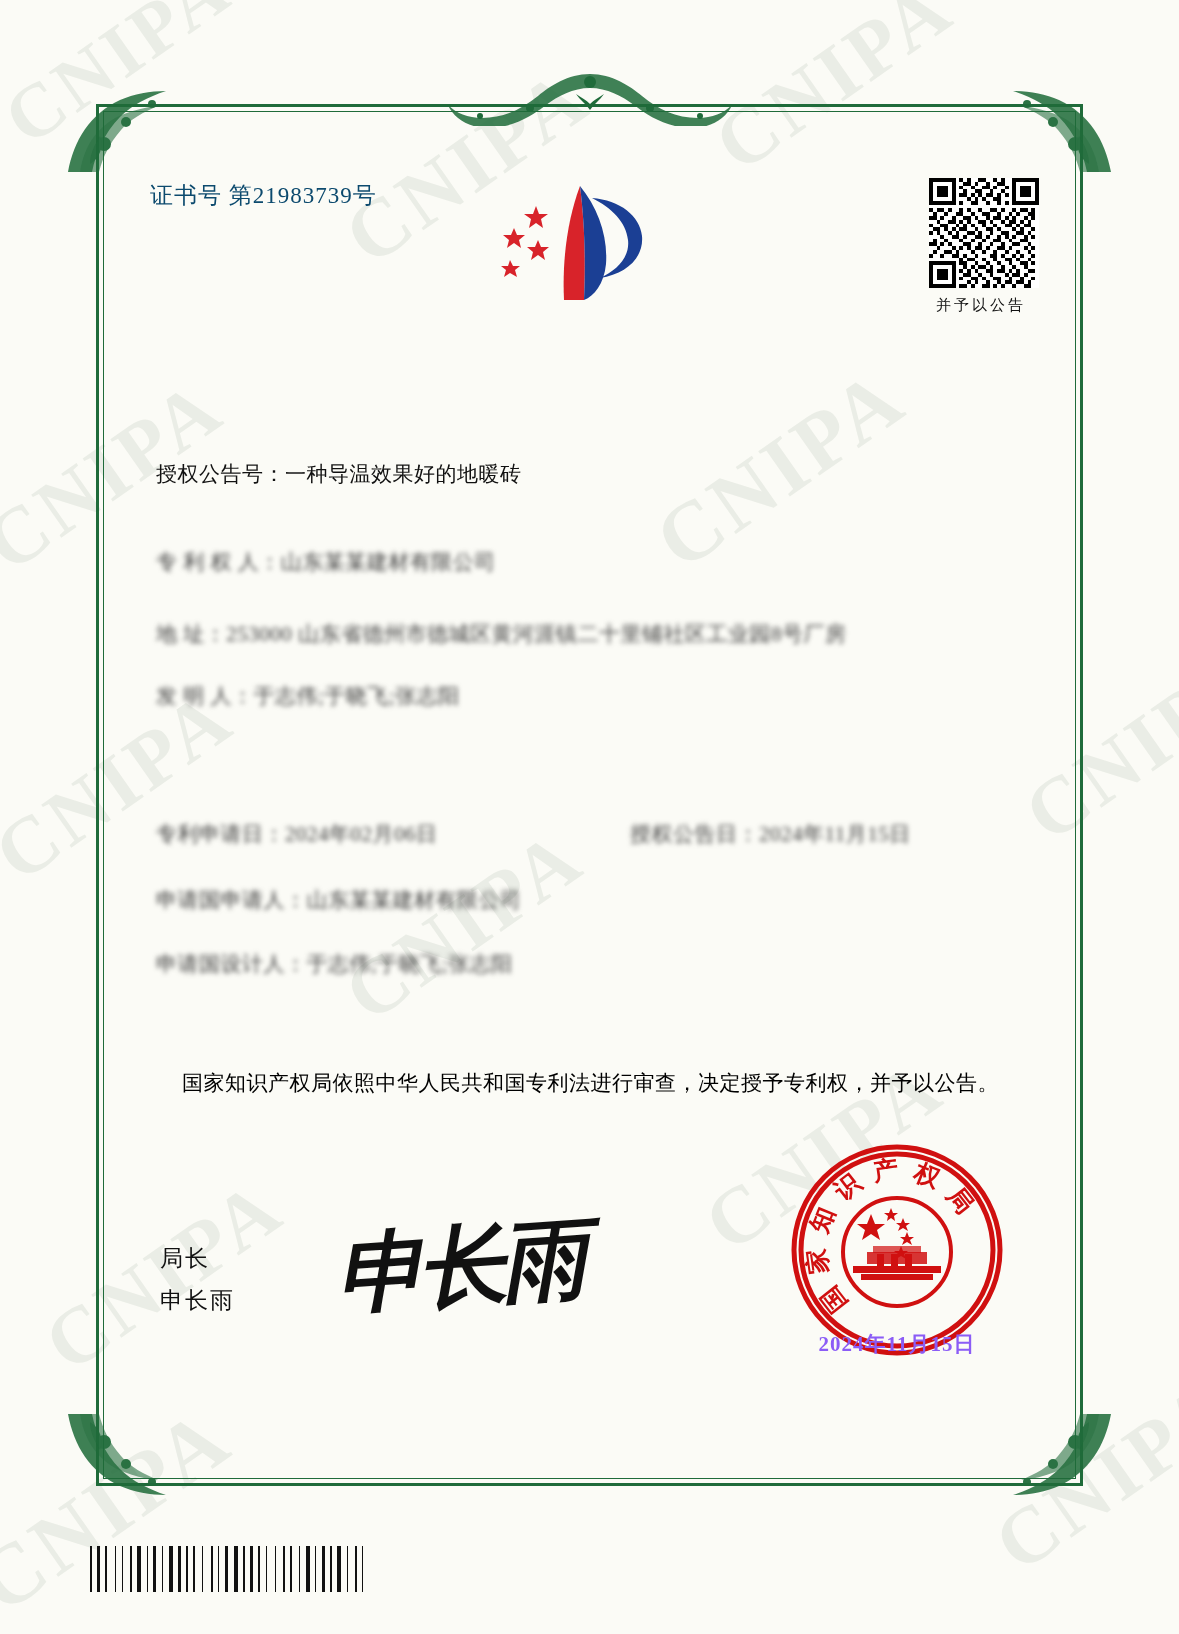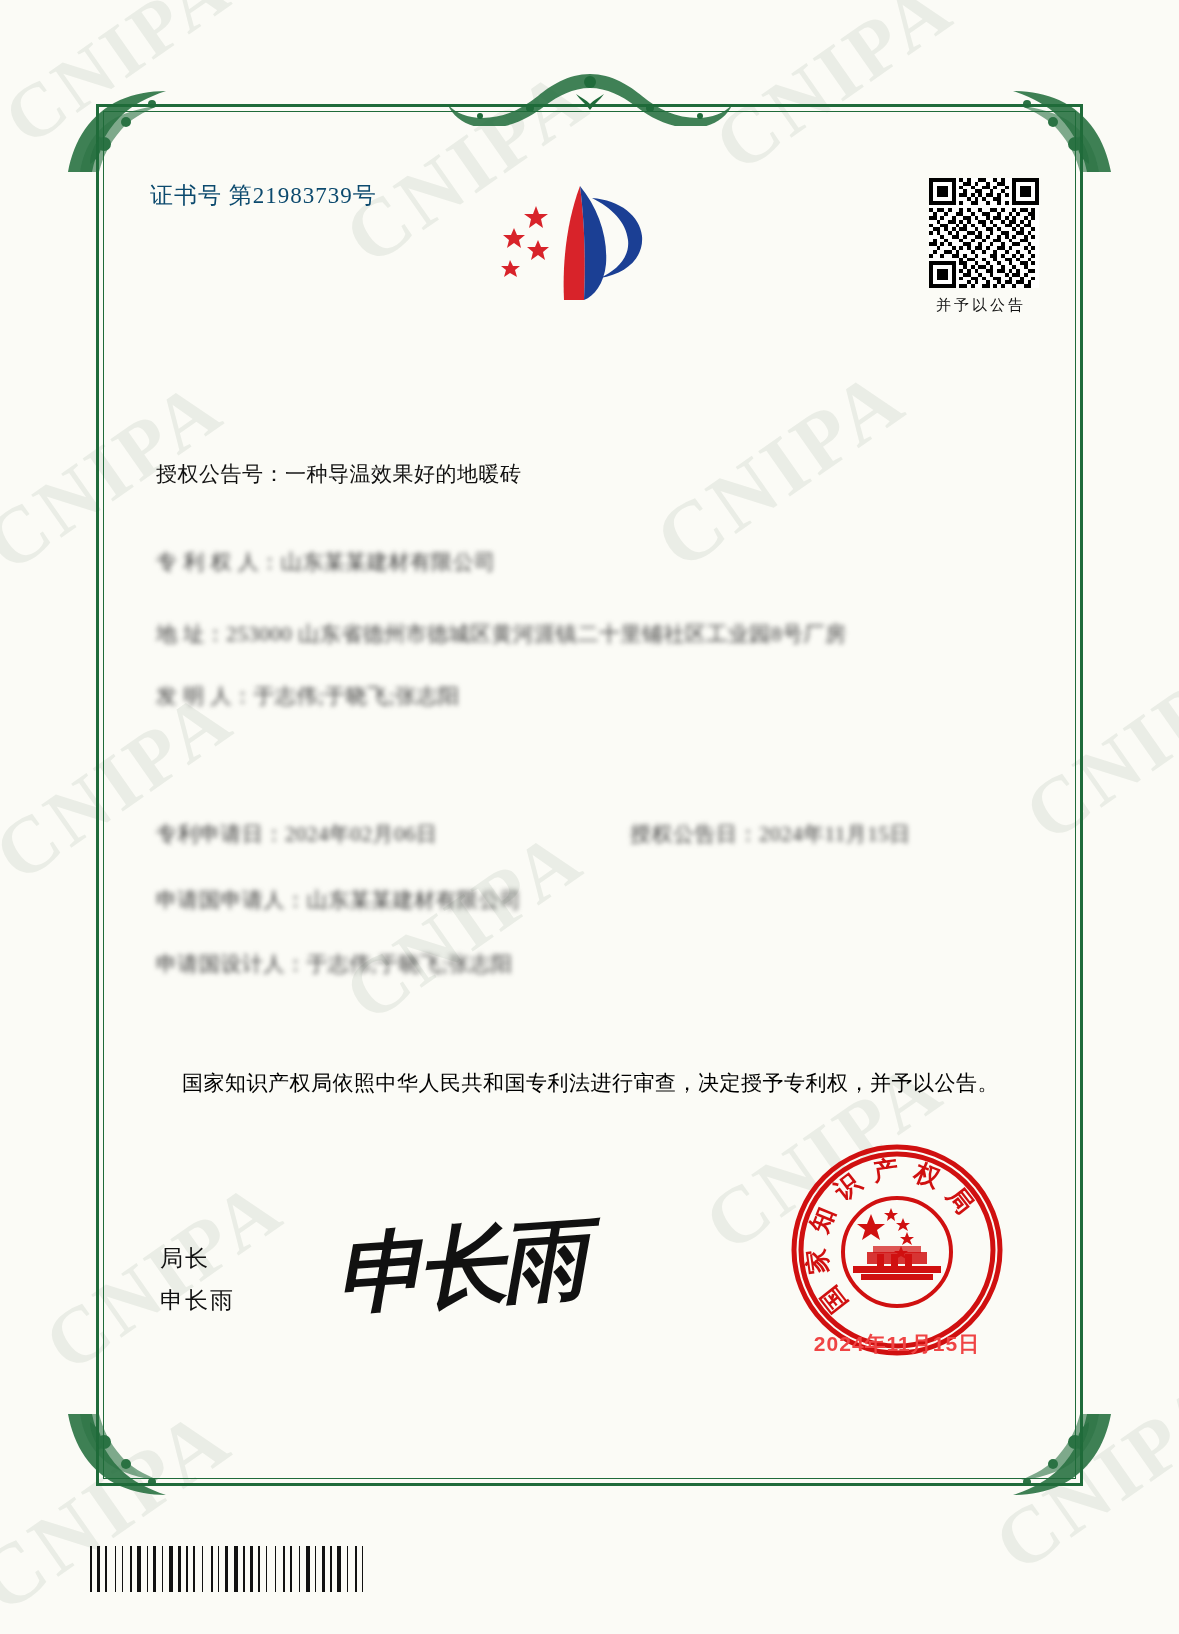--- a/index.html
+++ b/index.html
@@ -115,22 +115,22 @@
     transform:rotate(-4deg);
     white-space:nowrap;
   }
 
   
   .seal{
     position:absolute;right:172px;top:1140px;width:220px;height:220px;
   }
   .seal-date{
     position:absolute;right:172px;top:1330px;width:220px;text-align:center;
-    font-size:21px;color:#ef4444;font-weight:700;letter-spacing:1px;
-    font-family:Liberation Sans, sans-serif;
+    font-size:21px;color:#8b5cf6;font-weight:700;letter-spacing:1px;
+    font-family:Liberation Serif, serif;
   }
 
   .page-foot{
     position:absolute;left:0;right:0;top:1432px;text-align:center;
     font-size:20px;color:#111;
   }
 
   
   .barcode{
     position:absolute;left:90px;bottom:42px;height:46px;width:420px;

